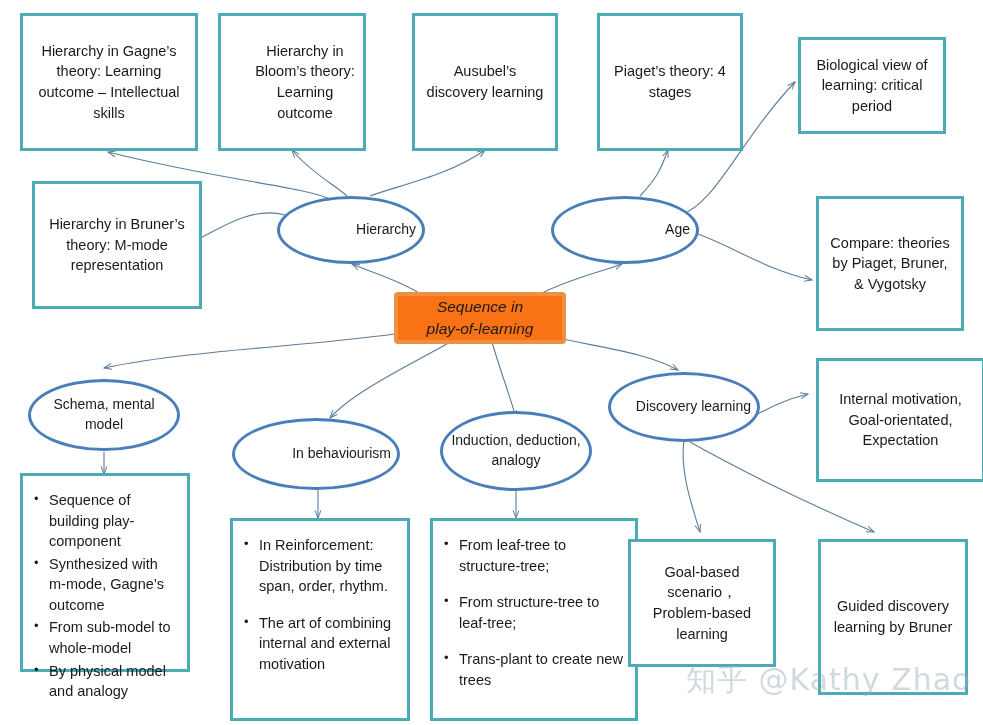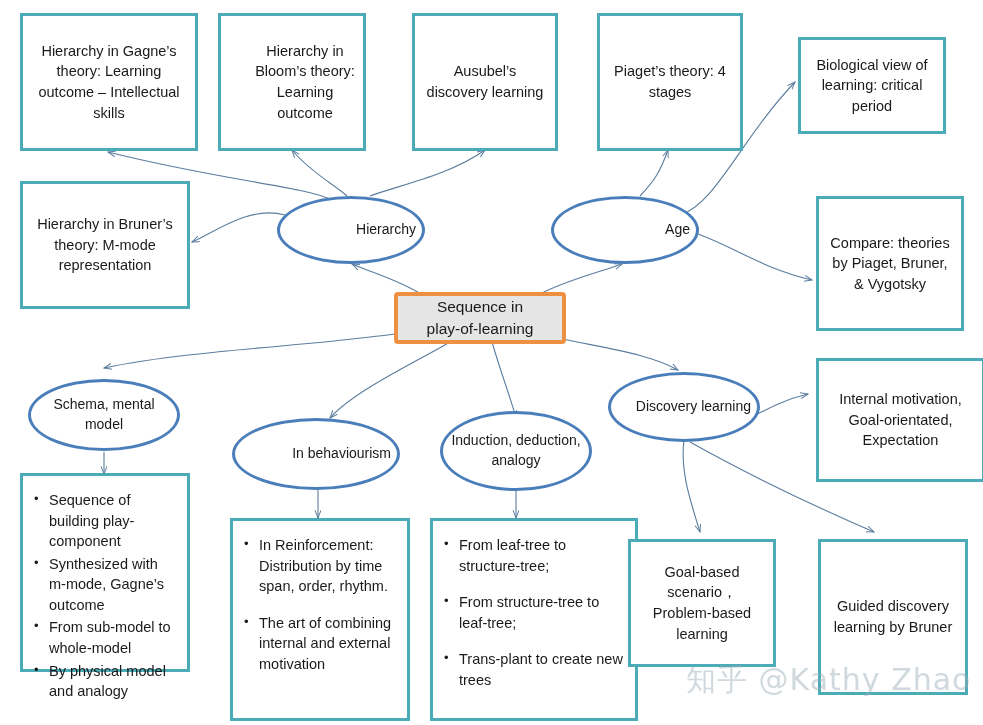--- a/index.html
+++ b/index.html
@@ -51,21 +51,22 @@
     justify-content: flex-end;
   }
   .ellipse .txt {
     font-size: 14px;
     line-height: 1.4;
     padding: 0 6px;
   }
   .center-node {
     border: 4px solid #ED9041;
     border-radius: 4px;
-    background: #e5e5e5;
+    background: #f97316;
+    font-style: italic;
   }
   .center-node .txt {
     font-size: 15.5px;
     line-height: 1.4;
     padding: 0 6px;
   }
   .bulletbox {
     border: 3px solid #4BACB8;
     background: #ffffff;
     display: block;
@@ -171,21 +172,21 @@
   </div>
 
   <div class="node rect" style="left:597px; top:13px; width:146px; height:138px;justify-content:center;">
     <span class="txt">Piaget’s theory: 4 stages</span>
   </div>
 
   <div class="node rect" style="left:798px; top:17px; width:148px; height:97px;margin-top:20px;">
     <span class="txt">Biological view of learning: critical period</span>
   </div>
 
-  <div class="node rect" style="left:20px; top:181px; width:170px; height:128px;">
+  <div class="node rect" style="left:32px; top:181px; width:170px; height:128px;">
     <span class="txt">Hierarchy in Bruner’s theory: M-mode representation</span>
   </div>
 
   <div class="node ellipse" style="left:277px; top:196px; width:148px; height:68px;">
     <span class="txt">Hierarchy</span>
   </div>
 
   <div class="node ellipse" style="left:551px; top:196px; width:148px; height:68px;">
     <span class="txt">Age</span>
   </div>

